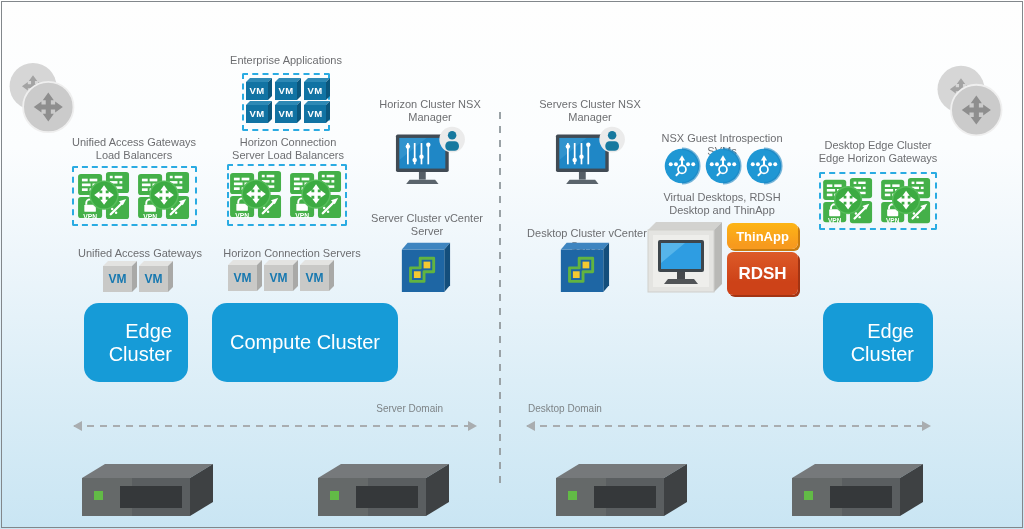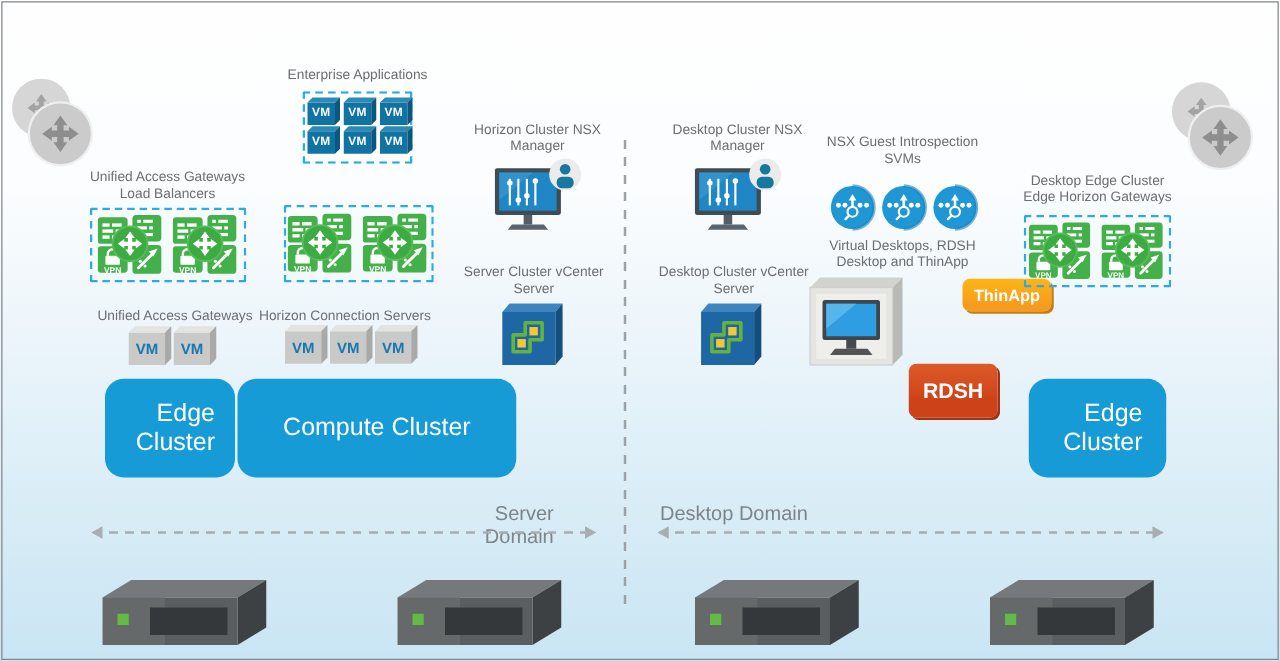--- a/index.html
+++ b/index.html
@@ -29,31 +29,31 @@
   .vmrow{position:absolute; display:flex; gap:7px;}
   .vm-g{position:relative; width:29px; height:26px; background:#c9c9c7; color:#1778b0; font-size:12px; font-weight:bold;
         display:flex; align-items:center; justify-content:center;}
   .vm-g::before{content:""; position:absolute; left:0; top:-5px; width:100%; height:5px; background:#e3e3e1;
         transform:skewX(-45deg); transform-origin:bottom left;}
   .vm-g::after{content:""; position:absolute; right:-5px; top:0; width:5px; height:100%; background:#a9a9a7;
         transform:skewY(-45deg); transform-origin:top left;}
   
   .thinapp{position:absolute; left:727px; top:223px; width:71px; height:26px; border-radius:6px;
         background:linear-gradient(180deg,#fdb515 0%,#f79a1e 85%); box-shadow:2px 2px 0 #c97c10;
-        color:#fff; font-weight:bold; font-size:13px; display:flex; align-items:center; justify-content:center;margin-left:43px;}
+        color:#fff; font-weight:bold; font-size:13px; display:flex; align-items:center; justify-content:center;}
   .rdsh{position:absolute; left:727px; top:252px; width:71px; height:43px; border-radius:6px;
         background:linear-gradient(180deg,#dd5b28 0%,#cd4218 70%); box-shadow:2px 2px 0 #a33413;
-        color:#fff; font-weight:bold; font-size:17px; display:flex; align-items:center; justify-content:center;margin-top:39px;}
+        color:#fff; font-weight:bold; font-size:17px; display:flex; align-items:center; justify-content:center;}
   
   .arrow{position:absolute; height:2px; background:repeating-linear-gradient(90deg,#a9adb0 0 7px,transparent 7px 13px);}
   .arrow::before,.arrow::after{content:""; position:absolute; top:-4px; width:0; height:0;
         border-top:5px solid transparent; border-bottom:5px solid transparent;}
   .arrow::before{left:-1px; border-right:9px solid #a9adb0;}
   .arrow::after{right:-1px; border-left:9px solid #a9adb0;}
-  .domain-lbl{position:absolute; color:#7e8487; font-size:16px;}
+  .domain-lbl{position:absolute; color:#7e8487; font-size:10px;}
   .vline{position:absolute; left:499px; top:112px; width:2px; height:376px;
         background:repeating-linear-gradient(180deg,#9aa2a6 0 7px,transparent 7px 14px);}
   svg.icon{display:block;}
 </style>
 </head>
 <body>
 
 <svg width="0" height="0" style="position:absolute" aria-hidden="true">
   <defs>
     <path id="crosspath" d="M0 -17 L-6.5 -8 L-3 -8 L-3 -3 L-8 -3 L-8 -6.5 L-17 0 L-8 6.5 L-8 3 L-3 3 L-3 8 L-6.5 8 L0 17 L6.5 8 L3 8 L3 3 L8 3 L8 6.5 L17 0 L8 -6.5 L8 -3 L3 -3 L3 -8 L6.5 -8 Z"></path>
@@ -201,62 +201,66 @@
   </div>
   <div class="dashbox" style="left:72px;top:166px;width:125px;height:60px">
     <svg class="icon" width="54" height="50">
         <use href="#sym-gateway"></use>
       </svg>
     <svg class="icon" width="54" height="50">
         <use href="#sym-gateway"></use>
       </svg>
   </div>
 
+  <div class="lbl" style="left:213px;top:136px;width:150px">
+    <span>Horizon Connection</span>
+    <span>Server Load Balancers</span>
+  </div>
   <div class="dashbox" style="left:227px;top:164px;width:120px;height:62px">
     <svg class="icon" width="54" height="50">
         <use href="#sym-gateway"></use>
       </svg>
     <svg class="icon" width="54" height="50">
         <use href="#sym-gateway"></use>
       </svg>
   </div>
 
   <div class="lbl" style="left:365px;top:98px;width:130px">
     <span>Horizon Cluster NSX</span>
     <span>Manager</span>
   </div>
   <svg class="icon abs" style="left:394px;top:126px" width="72" height="63">
       <use href="#sym-monitor-nsx"></use>
     </svg>
 
   <div class="lbl" style="left:525px;top:98px;width:130px">
-    <span>Desktop Cluster NSX</span>
+    <span>Servers Cluster NSX</span>
     <span>Manager</span>
   </div>
   <svg class="icon abs" style="left:554px;top:126px" width="72" height="63">
       <use href="#sym-monitor-nsx"></use>
     </svg>
 
   <div class="lbl" style="left:362px;top:212px;width:130px">
     <span>Server Cluster vCenter</span>
     <span>Server</span>
   </div>
   <svg class="icon abs" style="left:398px;top:238px" width="54" height="54">
       <use href="#sym-vcenter"></use>
     </svg>
 
-  <div class="lbl" style="left:522px;top:212px;width:130px">
+  <div class="lbl" style="left:522px;top:227px;width:130px">
     <span>Desktop Cluster vCenter</span>
     <span>Server</span>
   </div>
   <svg class="icon abs" style="left:557px;top:238px" width="54" height="54">
       <use href="#sym-vcenter"></use>
     </svg>
 
-  <div class="lbl" style="left:657px;top:108px;width:130px">
+  <div class="lbl" style="left:657px;top:132px;width:130px">
     <span>NSX Guest Introspection</span>
     <span>SVMs</span>
   </div>
   <div class="abs" style="left:663px;top:147px;display:flex;gap:3px">
     <svg class="icon" width="38" height="38">
         <use href="#sym-svm"></use>
       </svg>
     <svg class="icon" width="38" height="38">
         <use href="#sym-svm"></use>
       </svg>
@@ -287,31 +291,31 @@
         <use href="#sym-gateway"></use>
       </svg>
   </div>
 
   <div class="lbl" style="left:70px;top:247px;width:140px">Unified Access Gateways</div>
   <div class="vmrow" style="left:103px;top:266px">
     <div class="vm-g">VM</div>
     <div class="vm-g">VM</div>
   </div>
 
-  <div class="lbl" style="left:203px;top:247px;width:146px">Horizon Connection Servers</div>
+  <div class="lbl" style="left:219px;top:247px;width:146px">Horizon Connection Servers</div>
   <div class="vmrow" style="left:228px;top:265px">
     <div class="vm-g">VM</div>
     <div class="vm-g">VM</div>
     <div class="vm-g">VM</div>
   </div>
 
   <div class="bar narrow" style="left:84px;width:104px">
     <span class="bar-label">Edge Cluster</span>
   </div>
-  <div class="bar" style="left:190px;width:223px">
+  <div class="bar" style="left:212px;width:186px">
     <span class="bar-label">Compute Cluster</span>
   </div>
   <div class="bar narrow" style="left:823px;width:110px">
     <span class="bar-label">Edge Cluster</span>
   </div>
 
   <div class="vline"></div>
   <div class="domain-lbl" style="left:343px;top:403px;width:100px;text-align:right">Server Domain</div>
   <div class="arrow" style="left:74px;top:425px;width:402px"></div>
   <div class="domain-lbl" style="left:528px;top:403px;width:120px">Desktop Domain</div>

